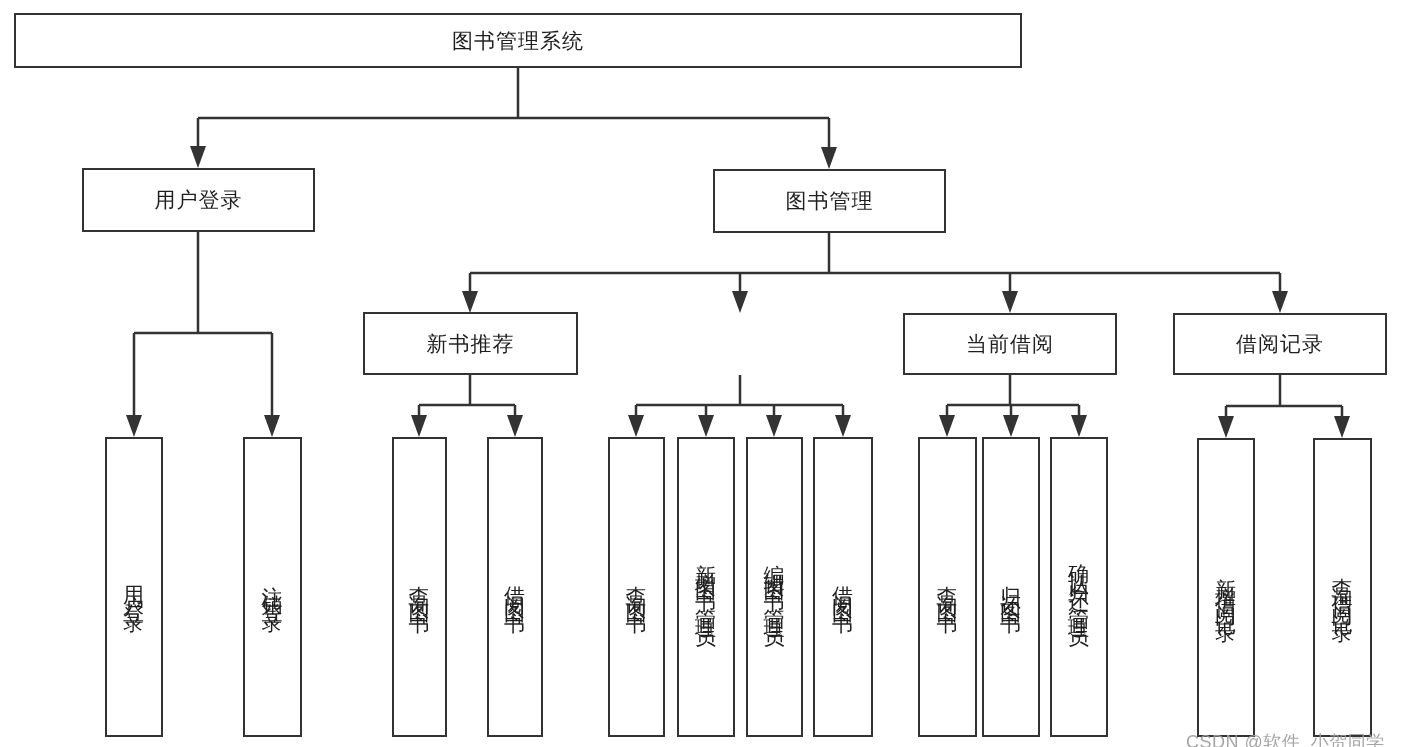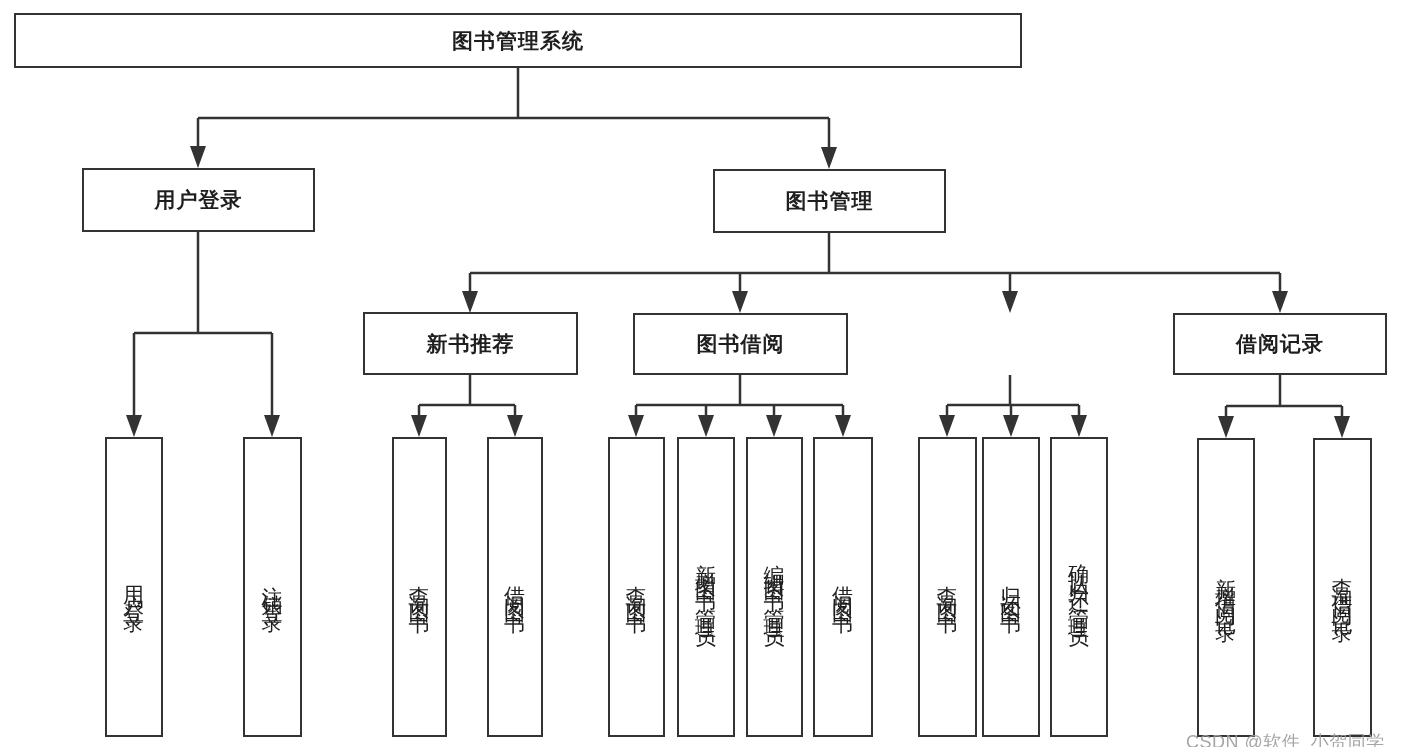--- a/index.html
+++ b/index.html
@@ -23,21 +23,21 @@
   .connectors polygon{fill:var(--line);stroke:none;}
   .node{
     position:absolute;
     border:2.5px solid var(--box-border);
     background:#ffffff;
     color:var(--text);
     display:flex;align-items:center;justify-content:center;
     z-index:2;
     text-align:center;
   }
-  .node.h{font-size:21px;letter-spacing:1px;font-weight:bold;}
+  .node.h{font-size:21px;letter-spacing:1px;}
   .node.v{
     font-size:21px;
     writing-mode:vertical-rl;
     text-orientation:mixed;
     letter-spacing:9px;
     line-height:1;
   }
   .watermark{
     position:absolute;
     z-index:3;
@@ -92,21 +92,21 @@
       <polygon points="1334,416 1350,416 1342,438"></polygon>
     </g>
   </svg>
 
   <div class="node h" style="left:14px;top:13px;width:1008px;height:55px">图书管理系统</div>
 
   <div class="node h" style="left:82px;top:168px;width:233px;height:64px">用户登录</div>
   <div class="node h" style="left:713px;top:169px;width:233px;height:64px">图书管理</div>
 
   <div class="node h" style="left:363px;top:312px;width:215px;height:63px">新书推荐</div>
-  <div class="node h" style="left:633px;top:313px;width:215px;height:62px">图书借阅</div>
+  <div class="node h" style="left:903px;top:313px;width:214px;height:62px">当前借阅</div>
   <div class="node h" style="left:1173px;top:313px;width:214px;height:62px">借阅记录</div>
 
   <div class="node v" style="left:105px;top:437px;width:58px;height:300px">用户登录</div>
   <div class="node v" style="left:243px;top:437px;width:59px;height:300px">注销登录</div>
 
   <div class="node v" style="left:392px;top:437px;width:55px;height:300px">查询图书</div>
   <div class="node v" style="left:487px;top:437px;width:56px;height:300px">借阅图书</div>
 
   <div class="node v" style="left:608px;top:437px;width:57px;height:300px">查询图书</div>
   <div class="node v" style="left:677px;top:437px;width:58px;height:300px">新增图书（管理员）</div>

